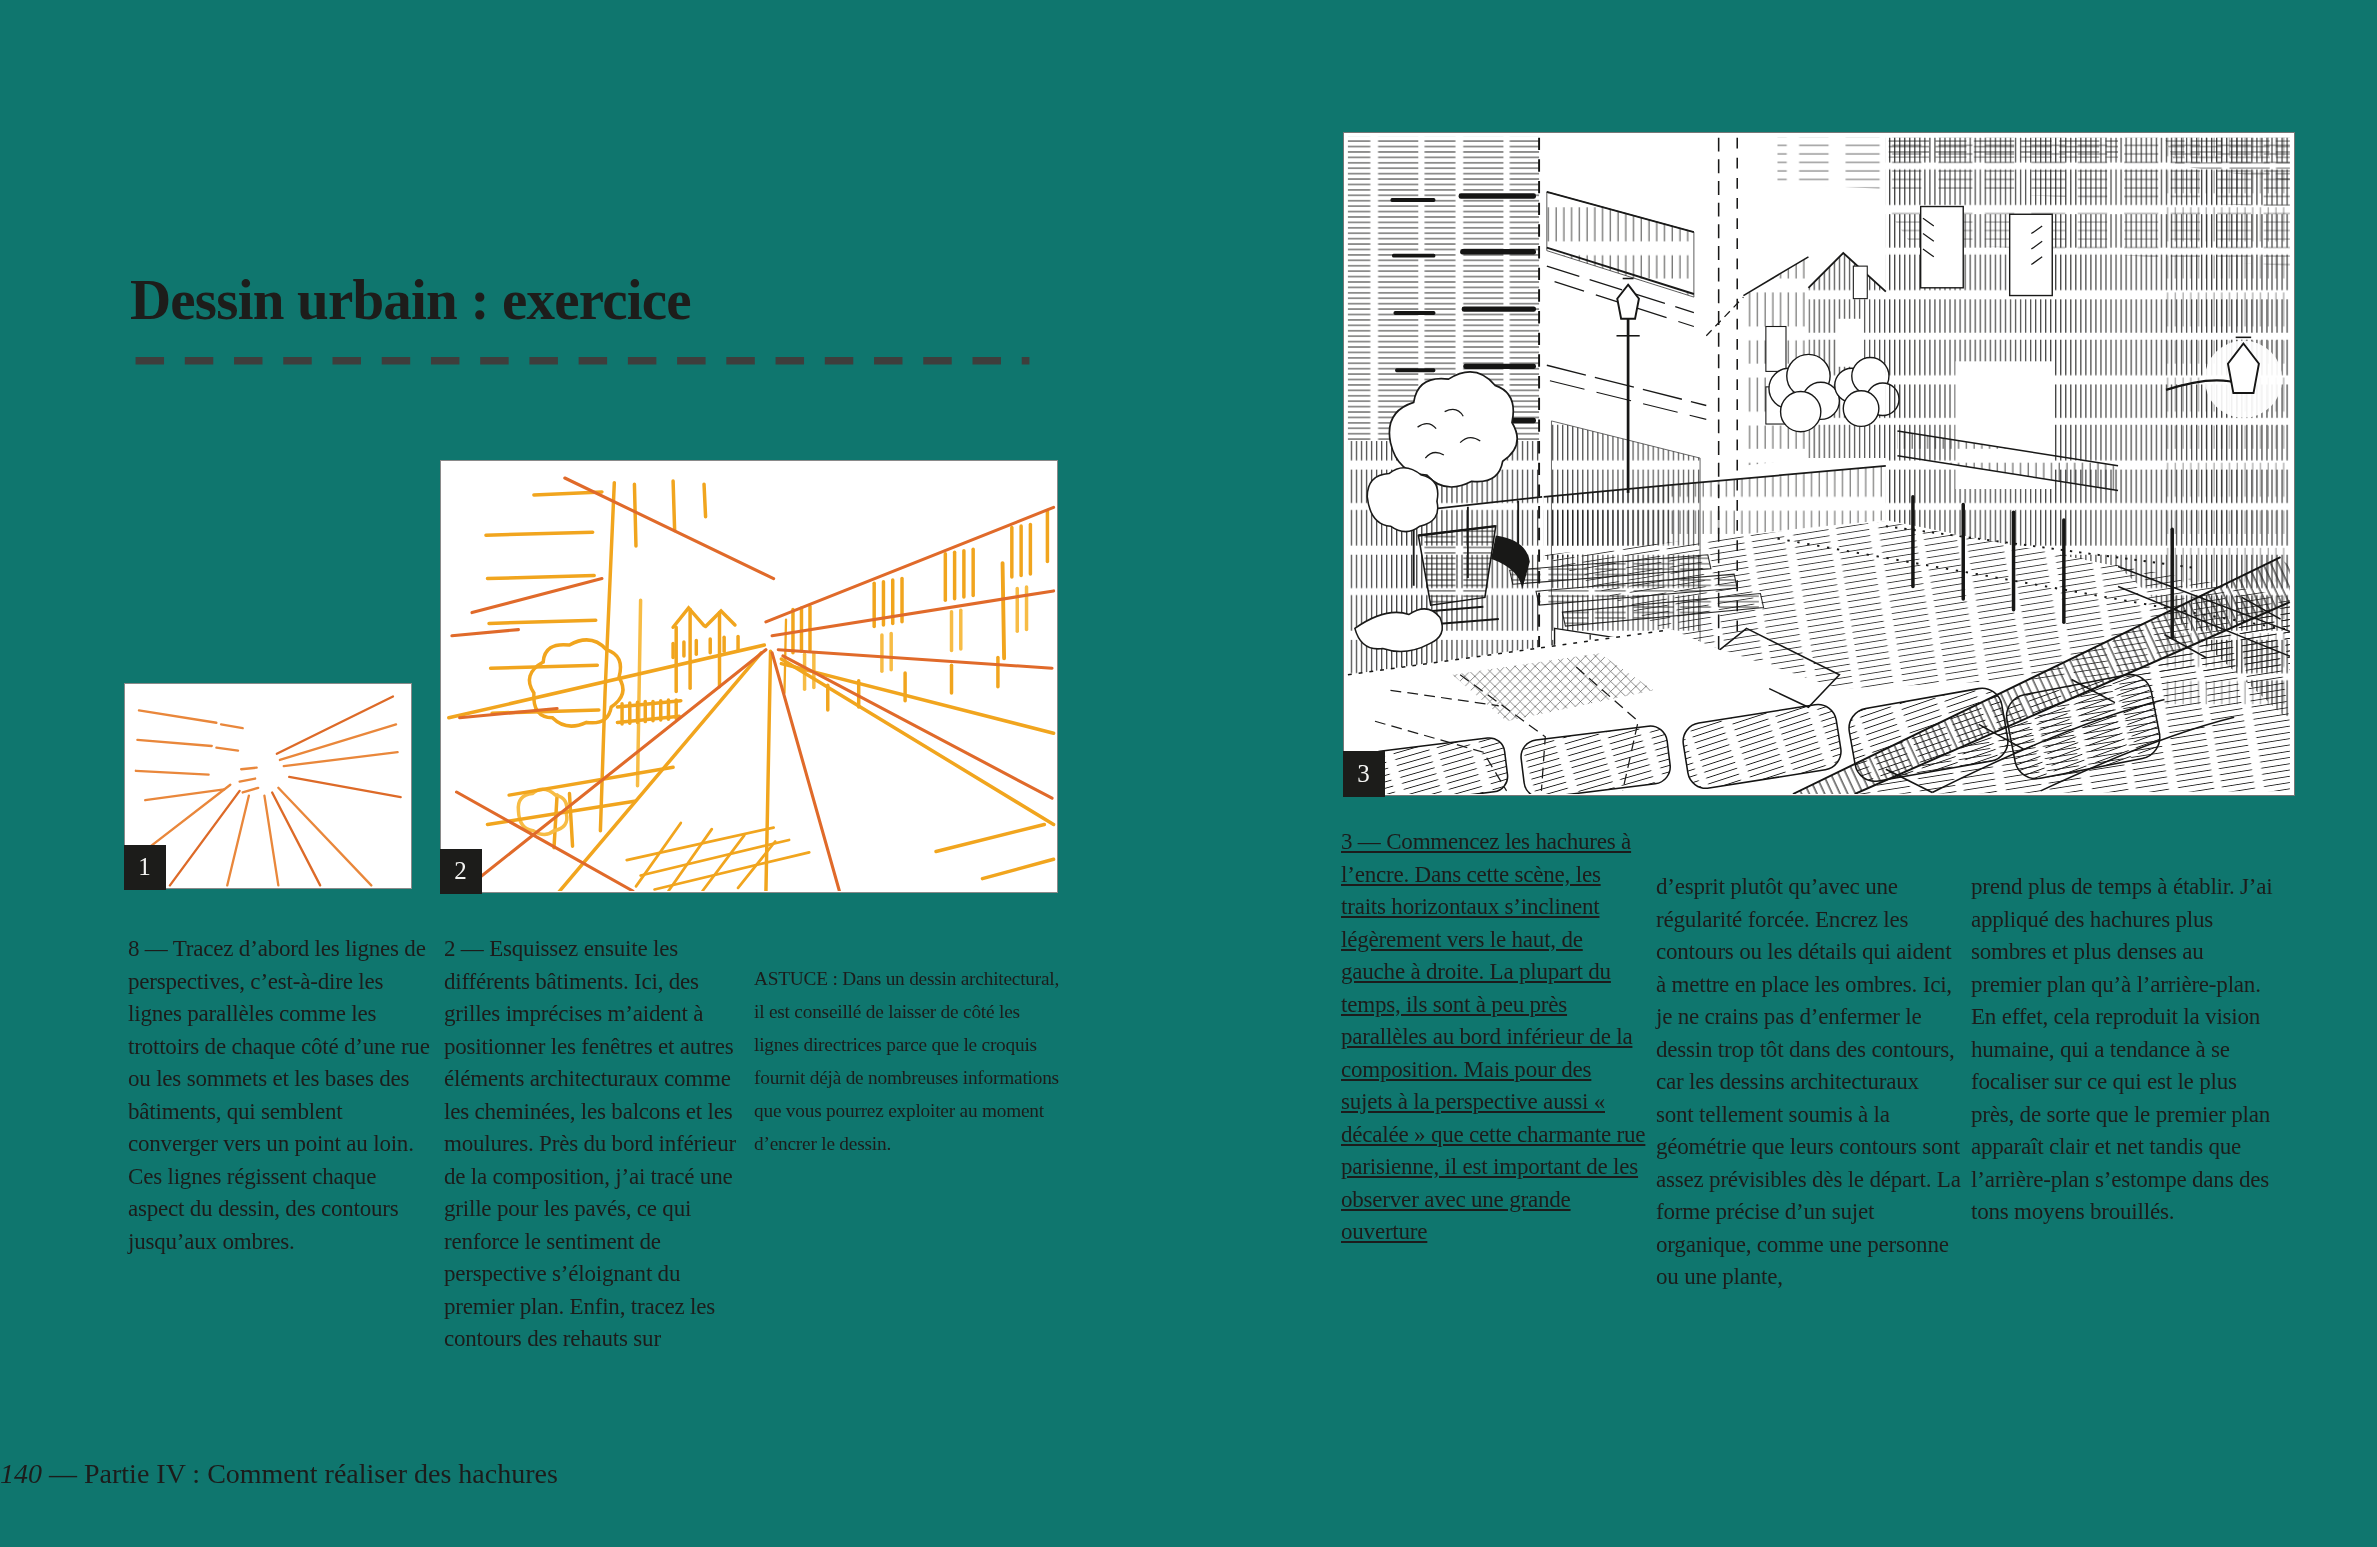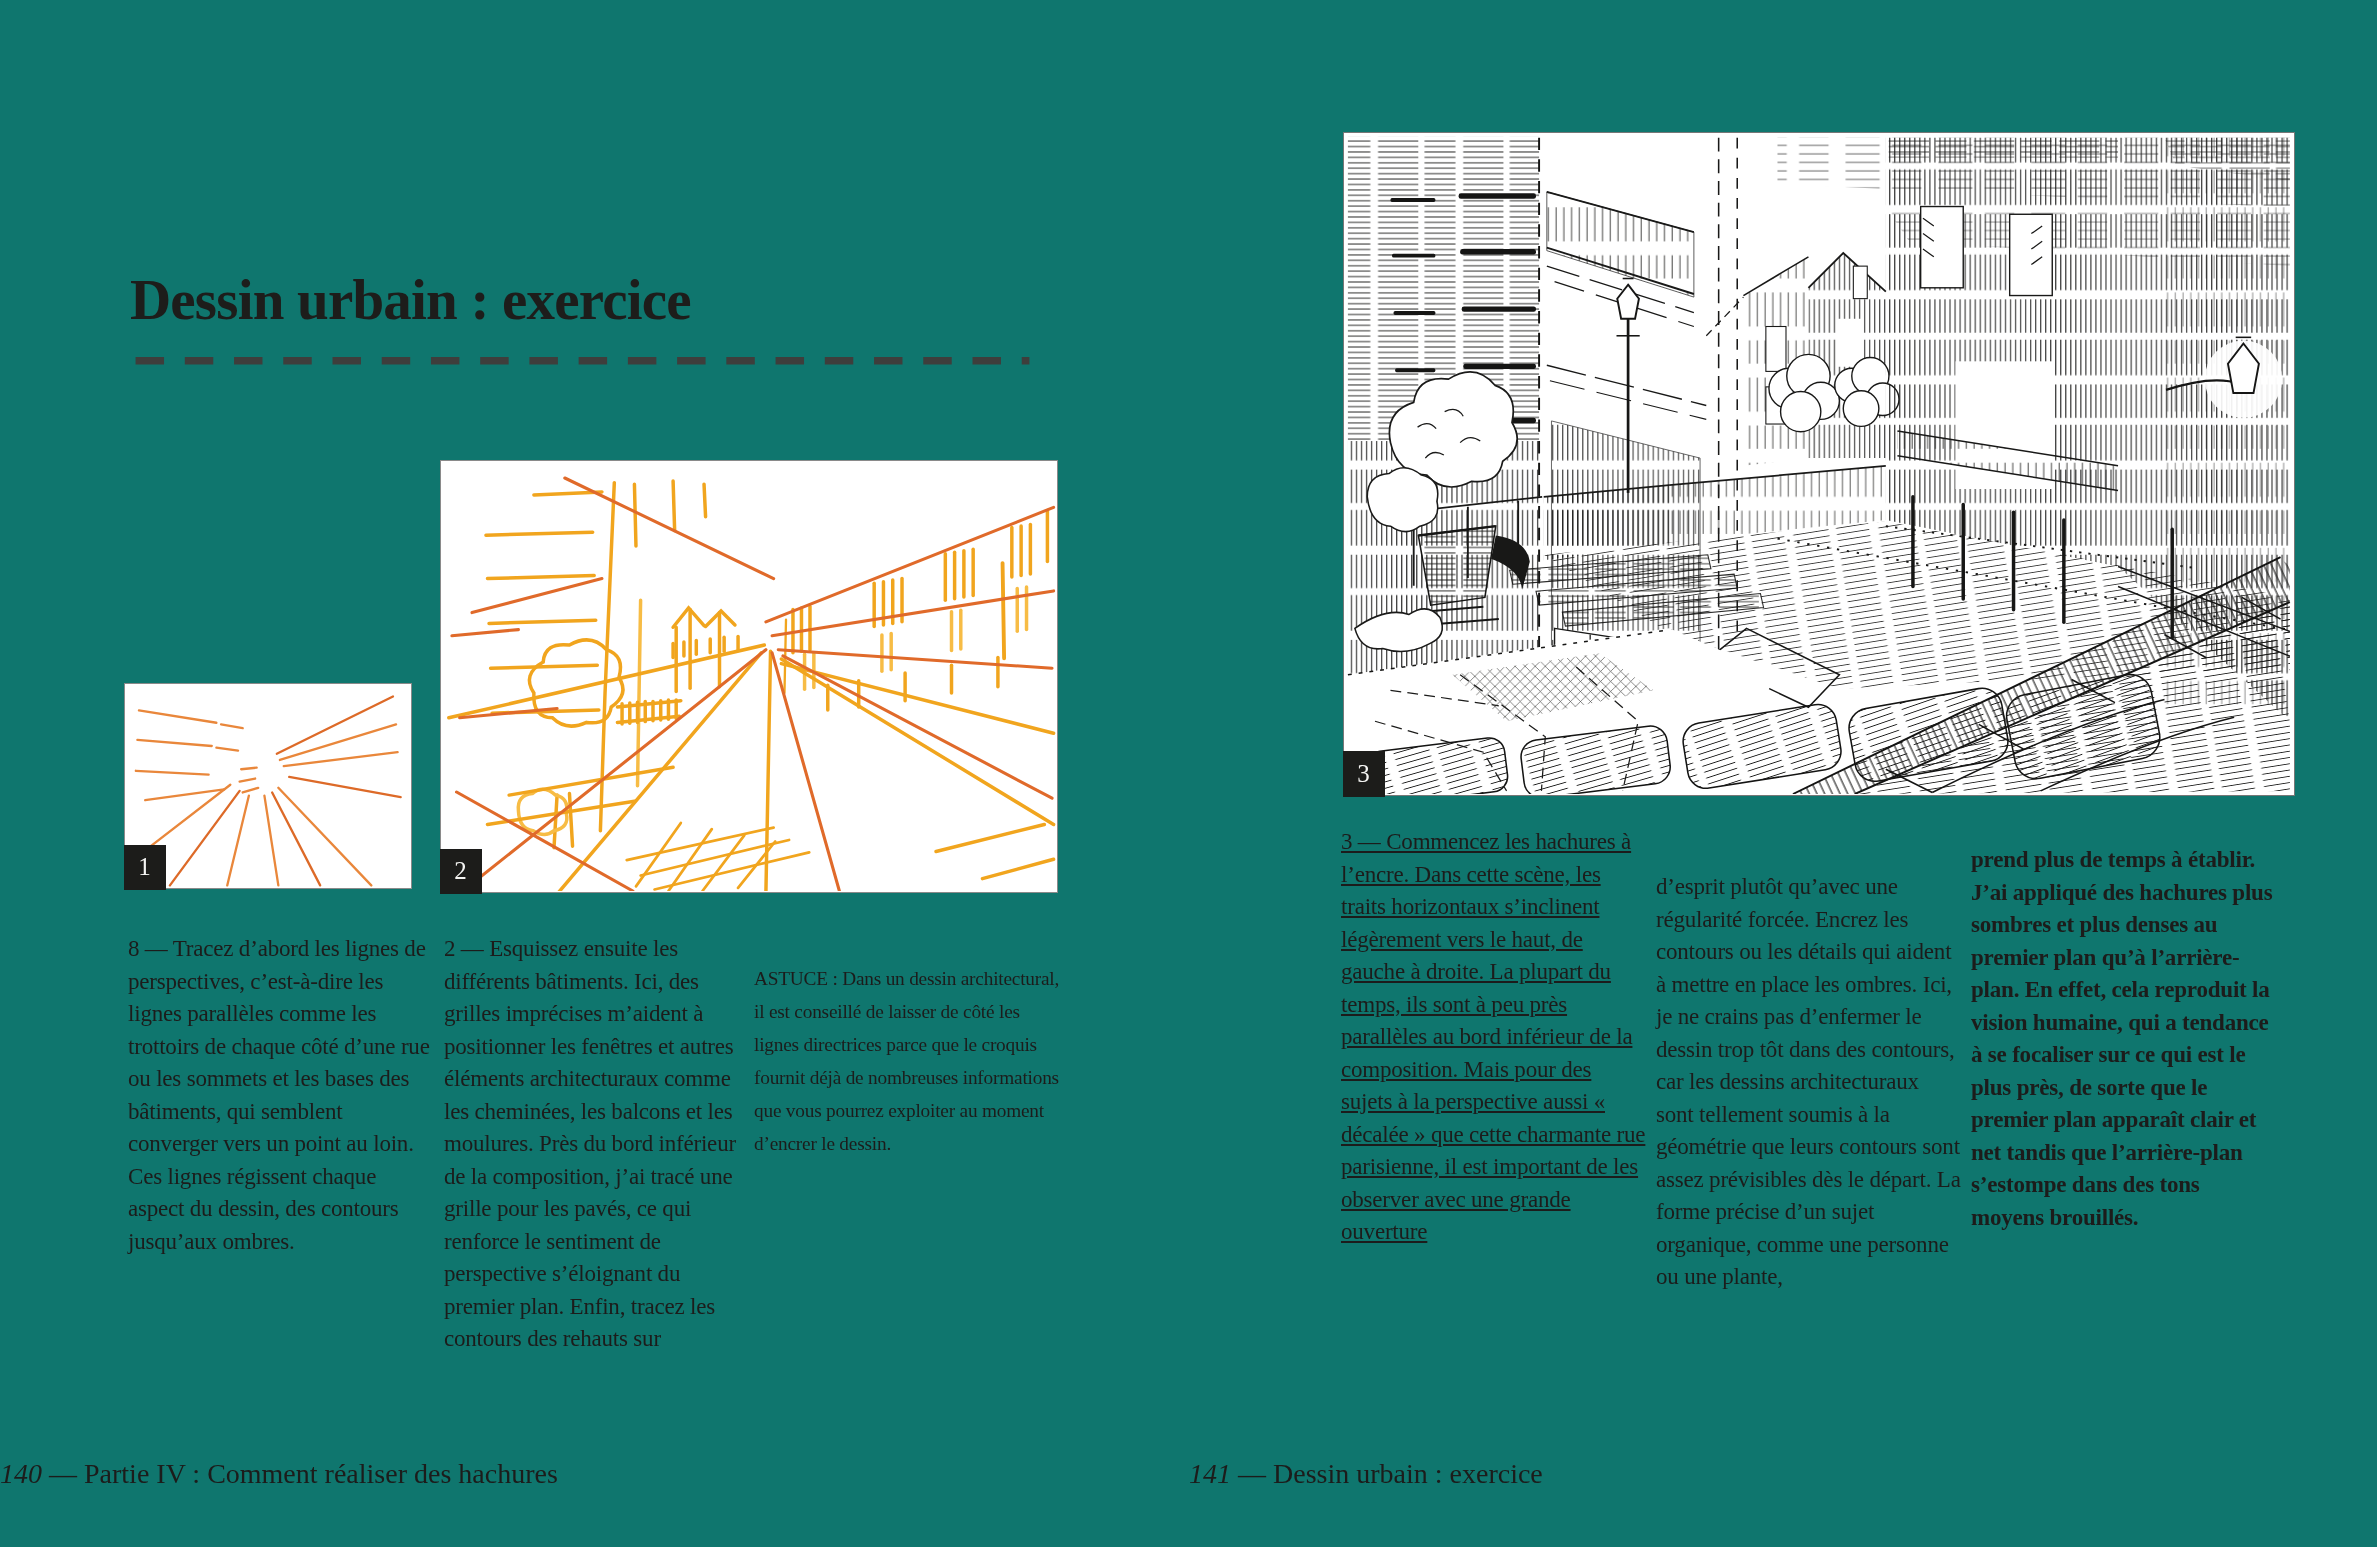--- a/index.html
+++ b/index.html
@@ -366,24 +366,19 @@
       <span>3</span>
     </div>
   </div>
 
   <div class="col" style="left:1341px;top:826px;width:305px;text-decoration:underline;">
     <p>3 — Commencez les hachures à l’encre. Dans cette scène, les traits horizontaux s’inclinent légèrement vers le haut, de gauche à droite. La plupart du temps, ils sont à peu près parallèles au bord inférieur de la composition. Mais pour des sujets à la perspective aussi « décalée » que cette charmante rue parisienne, il est important de les observer avec une grande ouverture</p>
   </div>
   <div class="col" style="left:1656px;top:871px;width:305px;">
     <p>d’esprit plutôt qu’avec une régularité forcée. Encrez les contours ou les détails qui aident à mettre en place les ombres. Ici, je ne crains pas d’enfermer le dessin trop tôt dans des contours, car les dessins architecturaux sont tellement soumis à la géométrie que leurs contours sont assez prévisibles dès le départ. La forme précise d’un sujet organique, comme une personne ou une plante,</p>
   </div>
-  <div class="col" style="left:1971px;top:844px;width:306px;font-weight:bold;">
+  <div class="col" style="left:1971px;top:871px;width:306px;">
     <p>prend plus de temps à établir. J’ai appliqué des hachures plus sombres et plus denses au premier plan qu’à l’arrière-plan. En effet, cela reproduit la vision humaine, qui a tendance à se focaliser sur ce qui est le plus près, de sorte que le premier plan apparaît clair et net tandis que l’arrière-plan s’estompe dans des tons moyens brouillés.</p>
   </div>
 
-  <div class="footer" style="left:1189px;">
-    <span class="pgnum">141</span>
-    <span>—</span>
-    <span>Dessin urbain : exercice</span>
-  </div>
 
 </div>
 
 
 </body></html>

